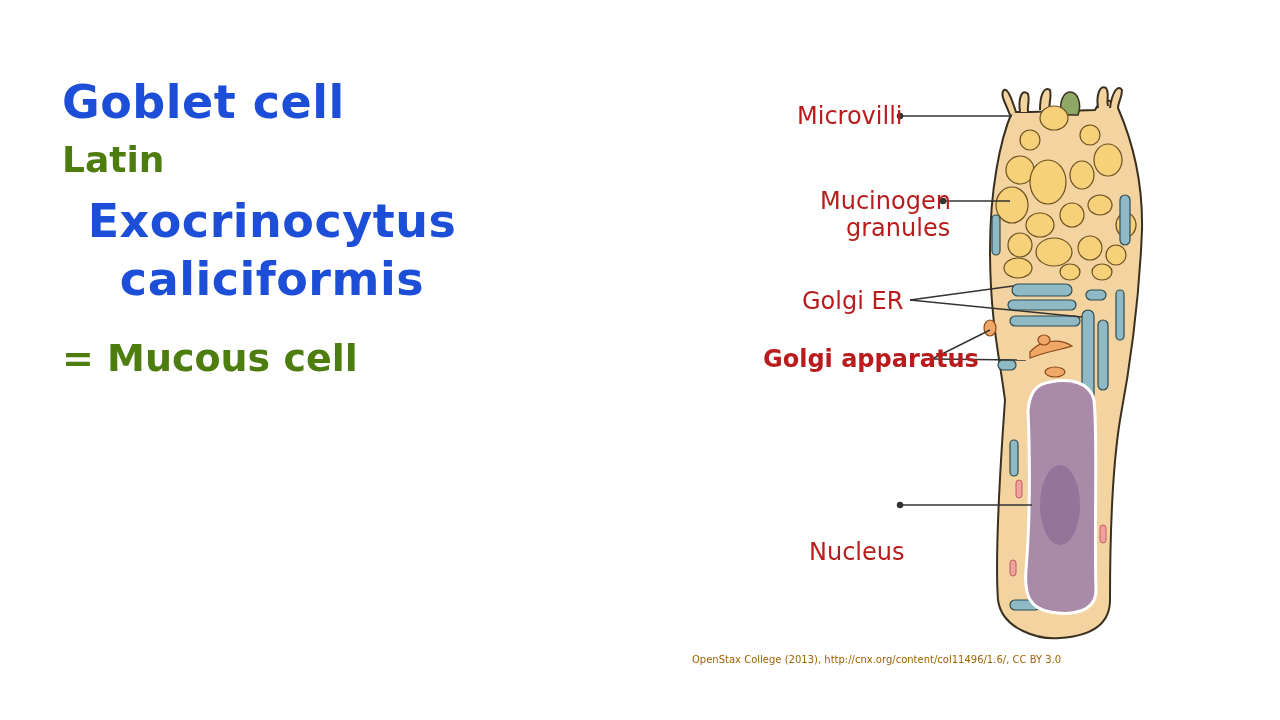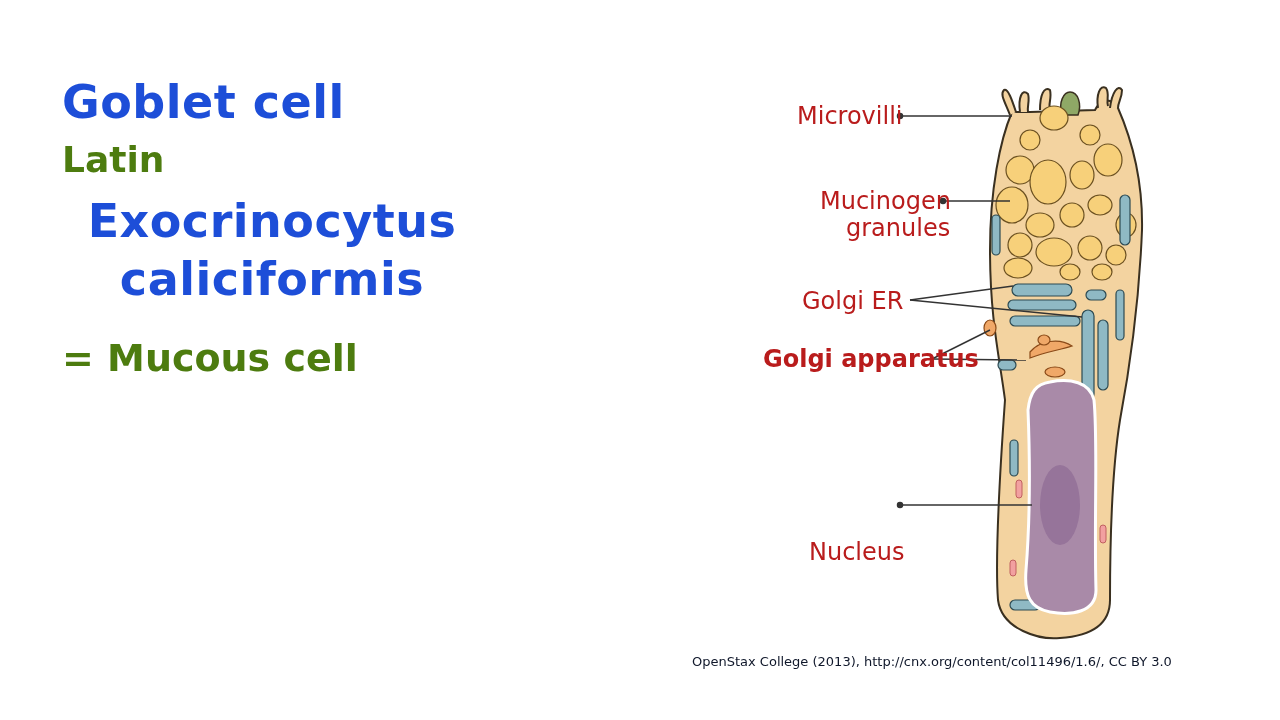--- a/index.html
+++ b/index.html
@@ -5,21 +5,21 @@
   html, body { margin:0; padding:0; }
   body { width:1280px; height:720px; background:#ffffff; position:relative; overflow:hidden;
          font-family:"DejaVu Sans", sans-serif; }
   .t-green { color:#1d4ed8; font-weight:700; letter-spacing:0.5px; }
   .t-grey { color:#4d7c0f; font-weight:700; }
   #title { position:absolute; left:62px; top:74px; font-size:46px; line-height:56px; }
   #latin-label { position:absolute; left:62px; top:138px; font-size:36px; line-height:44px; }
   #latin-name { position:absolute; left:62px; top:192px; font-size:46px; line-height:58px; width:420px;text-align:center; }
   #synonym { position:absolute; left:62px; top:334px; font-size:38px; line-height:48px;text-align:right; }
   .label { position:absolute; font-size:24px; color:#b91c1c; line-height:26px; white-space:nowrap; }
-  #credit { position:absolute; left:692px; top:654px; font-size:13px; color:#0f172a; white-space:nowrap; }
+  #credit { position:absolute; left:692px; top:654px; font-size:10px; color:#a16207; white-space:nowrap; }
   svg#cell { position:absolute; left:0; top:0; }
 </style>
 </head>
 <body>
 
 <div id="title" class="t-green">Goblet cell</div>
 <div id="latin-label" class="t-grey">Latin</div>
 <div id="latin-name" class="t-green">Exocrinocytus caliciformis</div>
 <div id="synonym" class="t-grey">= Mucous cell</div>
 

